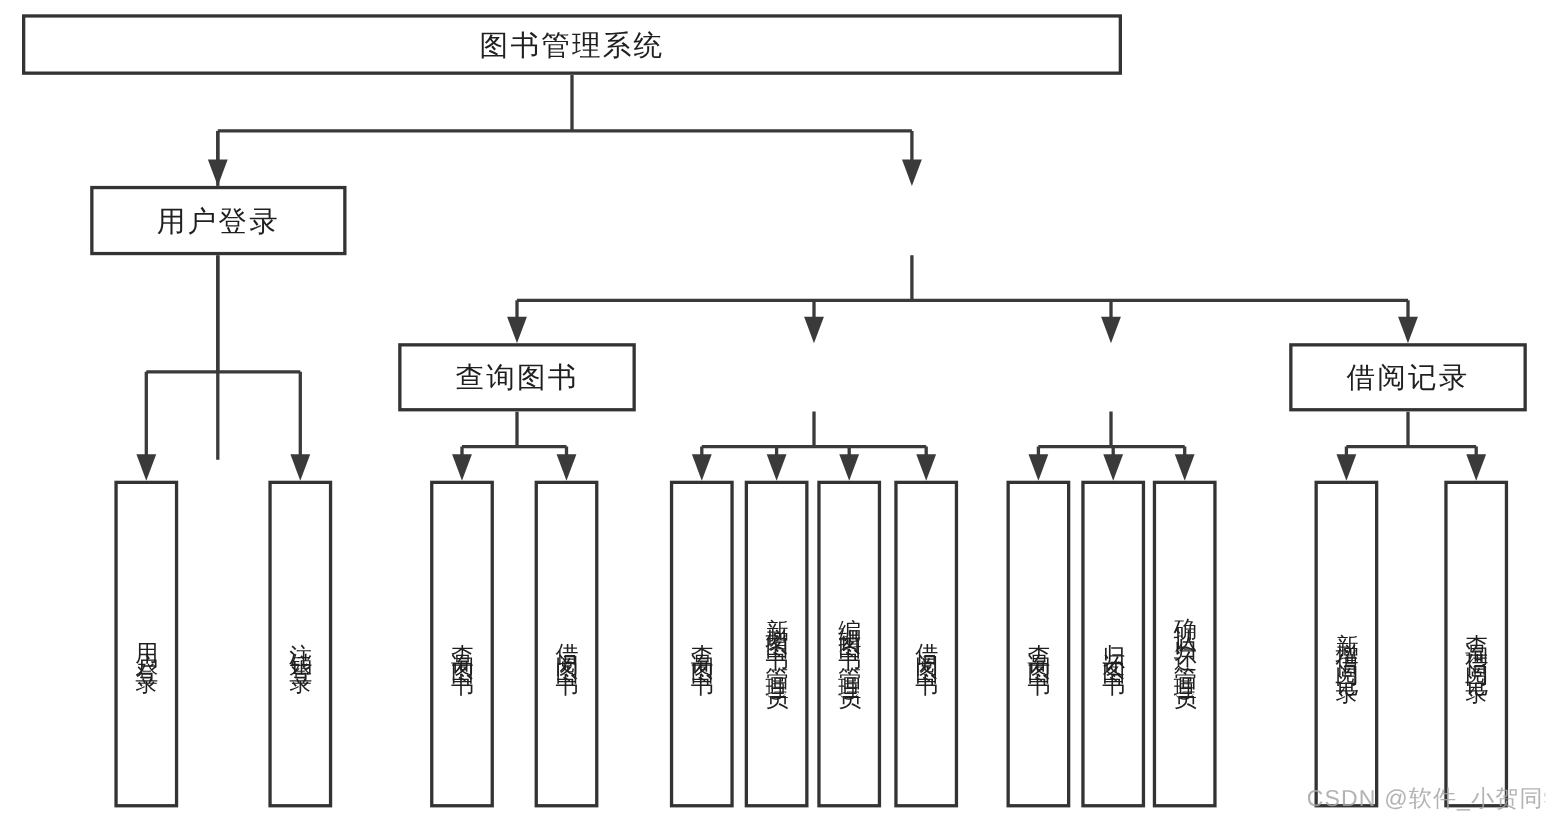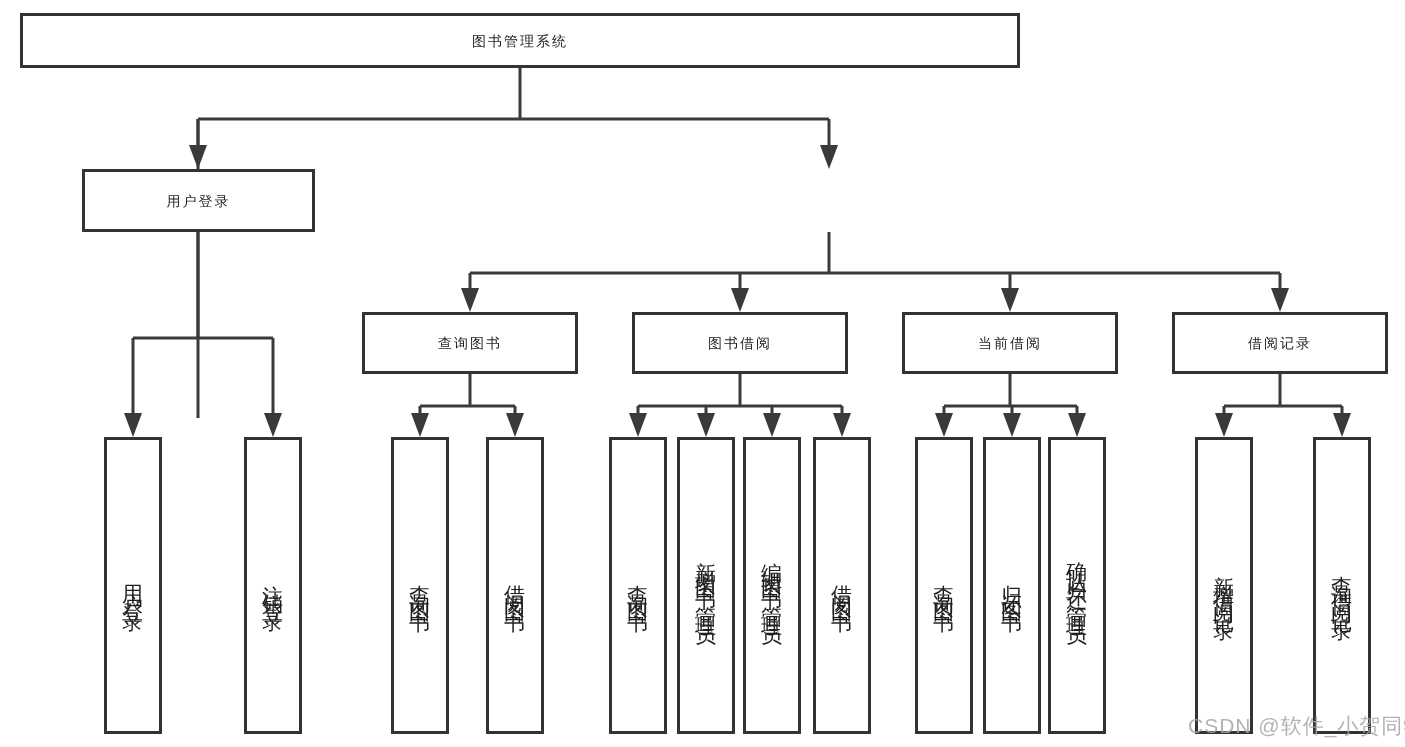--- a/index.html
+++ b/index.html
@@ -37,21 +37,21 @@
     box-sizing: border-box;
     background: #ffffff;
     border: 3px solid var(--border);
     display: flex;
     align-items: center;
     justify-content: center;
     color: var(--text);
     text-align: center;
   }
   .box.h {
-    font-size: 14px;
+    font-size: 26px;
     letter-spacing: 2px;
     line-height: 1;
   }
   .box.v {
     font-size: 21px;
     writing-mode: vertical-rl;
     text-orientation: mixed;
     letter-spacing: 9px;
     line-height: 1;
   }
@@ -120,22 +120,20 @@
       <path class="arrow" d="M1215 413 L1233 413 L1224 437 Z"></path>
       <path class="arrow" d="M1333 413 L1351 413 L1342 437 Z"></path>
     </g>
   </svg>
 
   <div class="box h" style="left:20px; top:13px; width:1000px; height:55px;">图书管理系统</div>
 
   <div class="box h" style="left:82px; top:169px; width:233px; height:63px;">用户登录</div>
 
   <div class="box h" style="left:362px; top:312px; width:216px; height:62px;">查询图书</div>
-  <div class="box h" style="left:632px; top:312px; width:216px; height:62px;">图书借阅</div>
-  <div class="box h" style="left:902px; top:312px; width:216px; height:62px;">当前借阅</div>
   <div class="box h" style="left:1172px; top:312px; width:216px; height:62px;">借阅记录</div>
 
   <div class="box v" style="left:104px; top:437px; width:58px; height:297px;">用户登录</div>
   <div class="box v" style="left:244px; top:437px; width:58px; height:297px;">注销登录</div>
 
   <div class="box v" style="left:391px; top:437px; width:58px; height:297px;">查询图书</div>
   <div class="box v" style="left:486px; top:437px; width:58px; height:297px;">借阅图书</div>
 
   <div class="box v" style="left:609px; top:437px; width:58px; height:297px;">查询图书</div>
   <div class="box v" style="left:677px; top:437px; width:58px; height:297px;">新增图书（管理员）</div>

